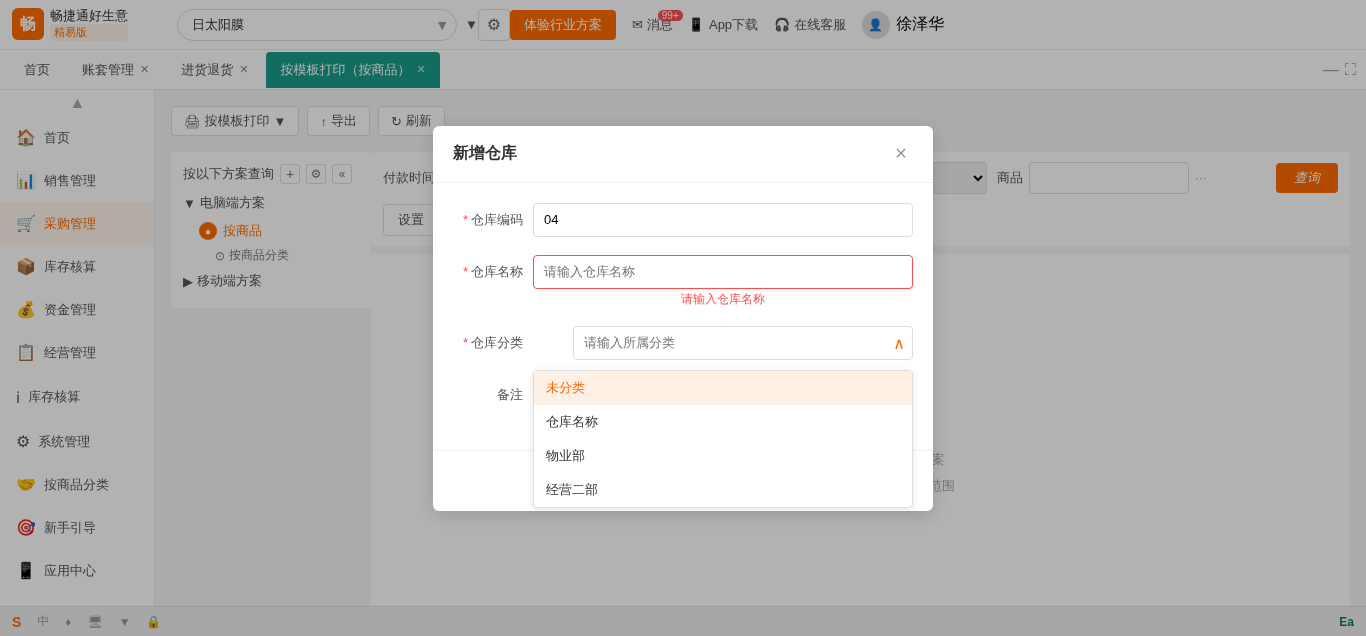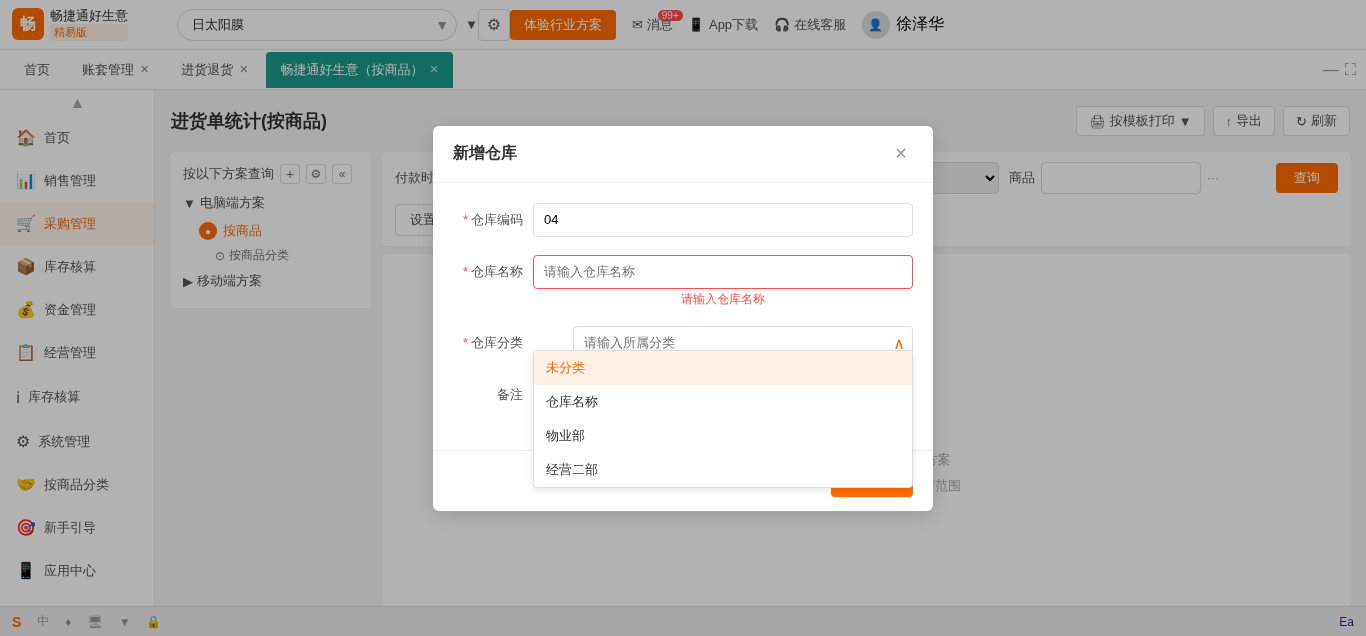--- a/index.html
+++ b/index.html
@@ -399,21 +399,21 @@
       position: absolute;
       right: 8px;
       top: 50%;
       transform: translateY(-50%);
       color: #ff6b00;
       font-size: 16px;
       cursor: pointer;
     }
     .dropdown-menu {
       position: absolute;
-      top: 24px;
+      top: 44px;
       left: 0;
       right: 0;
       background: #fff;
       border: 1px solid #ddd;
       border-radius: 4px;
       z-index: 200;
       box-shadow: 0 2px 8px rgba(0,0,0,0.1);
     }
     .dropdown-option {
       padding: 8px 12px;
@@ -520,21 +520,21 @@
   </div>
   <div class="tab-item">
     <span>账套管理</span>
     <span class="tab-close">✕</span>
   </div>
   <div class="tab-item">
     <span>进货退货</span>
     <span class="tab-close">✕</span>
   </div>
   <div class="tab-item active">
-    <span>畅捷通好生意（按商品）</span>
+    <span>按模板打印（按商品）</span>
     <span class="tab-close">✕</span>
   </div>
   <div class="tab-bar-actions">
     <span style="cursor:pointer; color:#999; font-size:16px;">—</span>
     <span style="cursor:pointer; color:#999; font-size:16px;">⛶</span>
   </div>
 </div>
 
 <div class="main-layout">
 
@@ -590,39 +590,38 @@
     </div>
     <div style="display:flex; justify-content:space-between; padding:8px 16px; margin-top:auto;">
       
       
     </div>
   </div>
 
   <div class="content-area">
 
     <div class="page-title">
-      <span>进货单统计(按商品)</span>
       <div class="page-title-actions">
         <button class="btn-outline">
           <span>🖨</span>
           <span>按模板打印</span>
           <span>▼</span>
         </button>
         <button class="btn-outline">
           <span>↑</span>
           <span>导出</span>
         </button>
         <button class="btn-outline">
           <span>↻</span>
           <span>刷新</span>
         </button>
       </div>
     </div>
 
-    <div style="display:flex; gap:12px; height:calc(100% - 50px);">
+    <div style="display:flex; gap:0; height:calc(100% - 50px);">
 
       <div style="width:200px; background:#fff; border-radius:4px; padding:12px; flex-shrink:0; height:fit-content;">
         <div style="display:flex; align-items:center; gap:6px; margin-bottom:10px;">
           <span style="font-size:13px; color:#555;">按以下方案查询</span>
           <span style="width:20px; height:20px; border:1px solid #ddd; border-radius:3px; display:inline-flex; align-items:center; justify-content:center; font-size:14px; cursor:pointer; color:#777;">+</span>
           <span style="width:20px; height:20px; border:1px solid #ddd; border-radius:3px; display:inline-flex; align-items:center; justify-content:center; font-size:12px; cursor:pointer; color:#777;">⚙</span>
           <span style="width:20px; height:20px; border:1px solid #ddd; border-radius:3px; display:inline-flex; align-items:center; justify-content:center; font-size:12px; cursor:pointer; color:#777;">«</span>
         </div>
         <div class="scheme-tree">
           <div class="scheme-title">
@@ -658,21 +657,21 @@
               <span style="font-size:13px; color:#555;">单据状态</span>
               <select class="filter-select">
                 <option></option>
               </select>
             </div>
             <div style="display:flex; align-items:center; gap:6px;">
               <span style="font-size:13px; color:#555;">商品</span>
               <input class="filter-input" type="text" style="width: 100px;">
               <span style="font-size:12px; color:#999;">···</span>
             </div>
-            <button class="btn-primary" style="margin-left:auto;">查询</button>
+            <button class="btn-primary" style="margin-left:auto;font-style:italic;">查询</button>
             <button class="btn-default">设置</button>
           </div>
         </div>
 
         <div style="background:#fff; border-radius:4px; flex:1; display:flex; flex-direction:column; align-items:center; justify-content:center;">
           <div style="margin-bottom:12px;">
             <svg width="80" height="60" viewBox="0 0 80 60">
               <ellipse cx="40" cy="50" rx="30" ry="6" fill="#f0f0f0"></ellipse>
               <rect x="15" y="10" width="50" height="38" rx="3" fill="#f5f5f5" stroke="#e0e0e0" stroke-width="1"></rect>
               <rect x="20" y="18" width="40" height="3" rx="1" fill="#e0e0e0"></rect>
@@ -743,14 +742,14 @@
   </div>
 </div>
 
 <div class="status-bar">
   <span style="color:#ff6b00; font-weight:bold; font-size:14px;">S</span>
   <span>中</span>
   <span>♦</span>
   <span>🖥</span>
   <span>▼</span>
   <span>🔒</span>
-  <span style="margin-left:auto; color:#4c1d95;">Ea</span>
+  <span style="margin-left:auto; color:#0f766e;font-weight:bold;">Ea</span>
 </div>
 
 </body></html>

